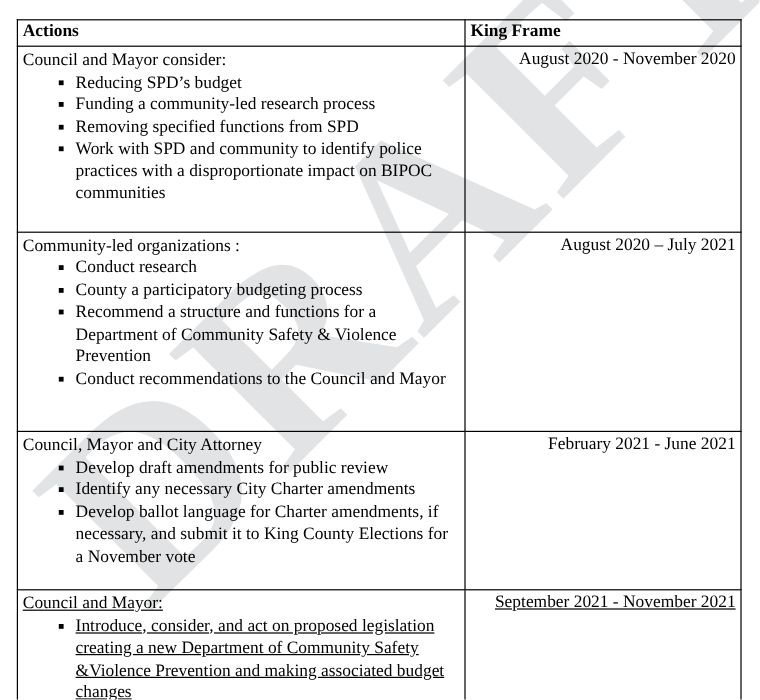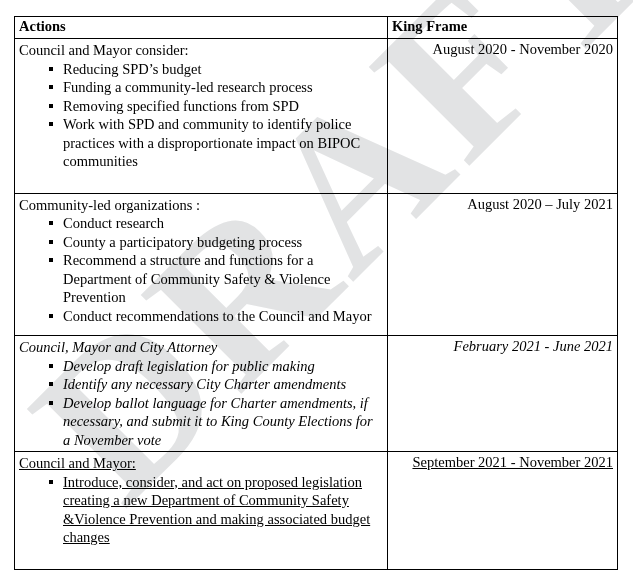--- a/index.html
+++ b/index.html
@@ -122,22 +122,22 @@
 
   td.time {
     font-size: 14.5px;
     line-height: 18.5px;
     white-space: nowrap;
     text-align: right;
   }
 
   
   tr.row-0 td.cell { padding-bottom: 22px; }
-  tr.row-1 td.cell { padding-bottom: 10px; }
-  tr.row-2 td.cell { padding-bottom: 2px; font-style: italic; }
+  tr.row-1 td.cell { padding-bottom: 34px; }
+  tr.row-2 td.cell { padding-bottom: 18px; }
   tr.row-3 td.cell { padding-bottom: 22px; text-decoration: underline; }
 </style>
 </head>
 <body>
 
 <div id="page">
 
   <div id="watermark">
     <div class="wm-text">DRAFT</div>
   </div>
@@ -179,21 +179,21 @@
               <li>Conduct recommendations  to the Council  and Mayor</li>
             </ul>
           </td>
           <td class="cell time">August 2020 – July 2021</td>
         </tr>
 
         <tr class="row-2">
           <td class="cell">
             <p class="lead">Council,  Mayor and City Attorney</p>
             <ul class="bullets">
-              <li>Develop  draft legislation  for public  making</li>
+              <li>Develop  draft amendments  for public  review</li>
               <li>Identify  any necessary City Charter amendments</li>
               <li>Develop  ballot  language  for Charter amendments, if necessary, and submit  it to King County  Elections  for a November  vote</li>
             </ul>
           </td>
           <td class="cell time">February 2021  - June 2021</td>
         </tr>
 
         <tr class="row-3">
           <td class="cell">
             <p class="lead">Council  and Mayor:</p>

